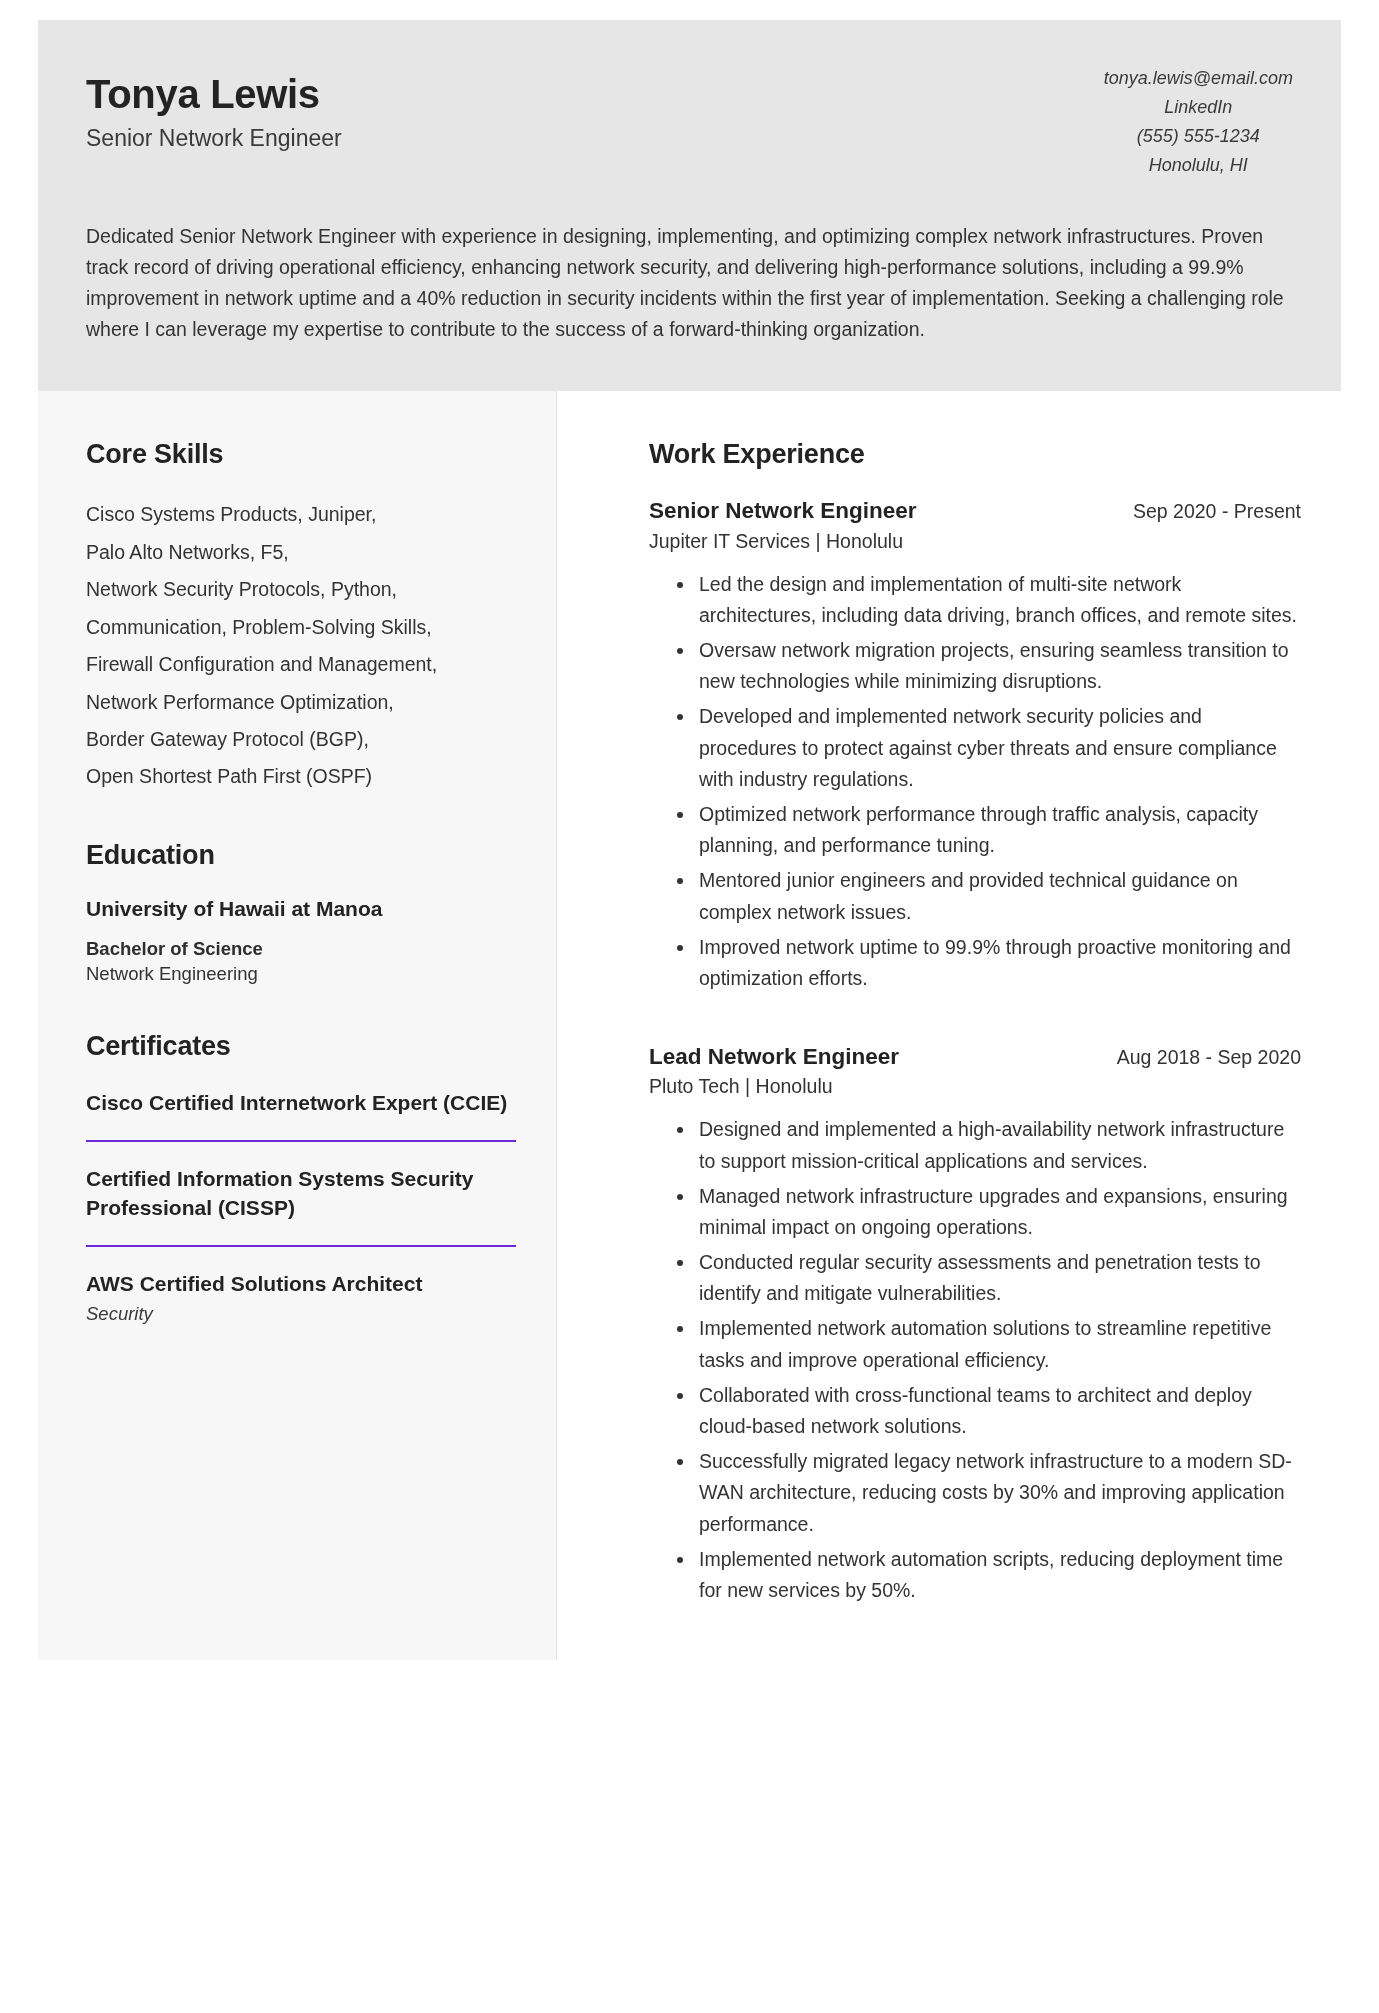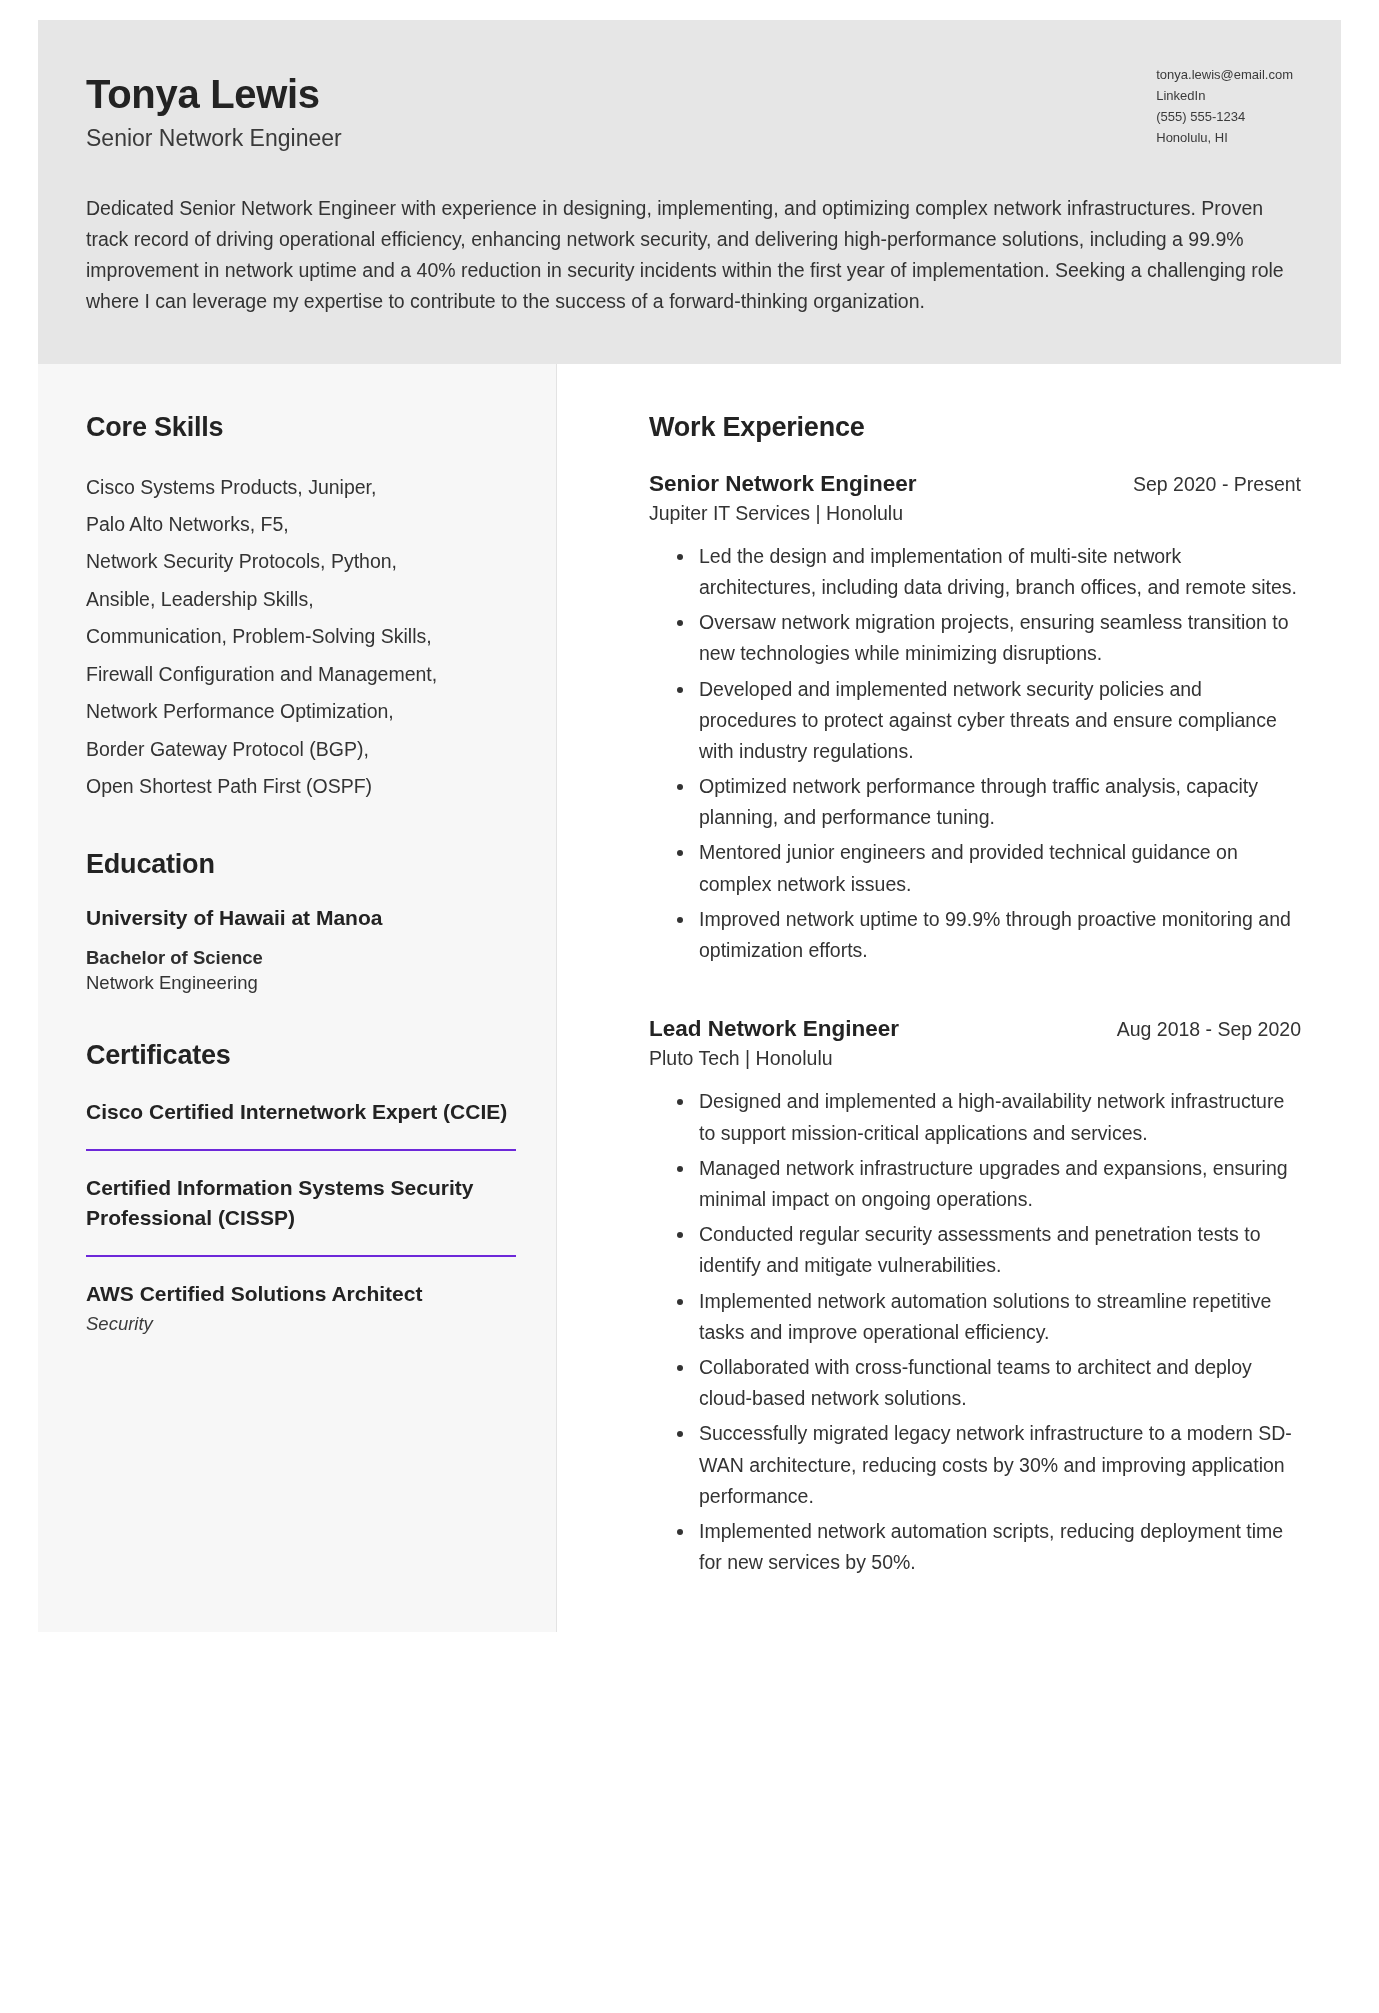--- a/index.html
+++ b/index.html
@@ -41,22 +41,23 @@
     margin: 0 0 8px 0;
   }
   .job-title {
     font-size: 23px;
     font-weight: normal;
     color: #3a3a3a;
     line-height: 1.25;
     margin: 0;
   }
   .contact {
-    text-align: left;
-    font-size: 13px;
+    text-align: center;
+    font-style: italic;
+    font-size: 18px;
     line-height: 1.62;
     color: #3a3a3a;
     padding-top: 6px;
   }
   .contact div { white-space: nowrap; }
 
   .summary-wrap {
     background: #e6e6e6;
     padding: 0 48px 46px 48px;
   }
@@ -217,21 +218,20 @@
 
   <div class="body-cols">
 
     <div class="col-left">
 
       <h2 class="section-head">Core Skills</h2>
       <div class="skills-list">
         <div>Cisco Systems Products, Juniper,</div>
         <div>Palo Alto Networks, F5,</div>
         <div>Network Security Protocols, Python,</div>
-        <div>Ansible, Leadership Skills,</div>
         <div>Communication, Problem-Solving Skills,</div>
         <div>Firewall Configuration and Management,</div>
         <div>Network Performance Optimization,</div>
         <div>Border Gateway Protocol (BGP),</div>
         <div>Open Shortest Path First (OSPF)</div>
       </div>
 
       <h2 class="section-head spaced">Education</h2>
       <div>
         <div class="edu-school">University of Hawaii at Manoa</div>

